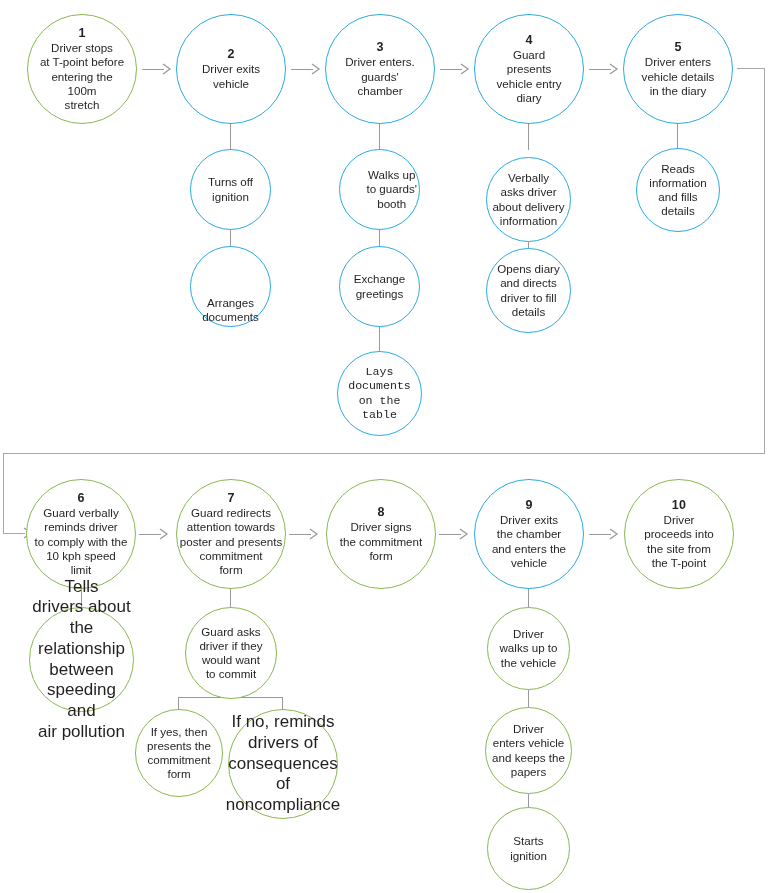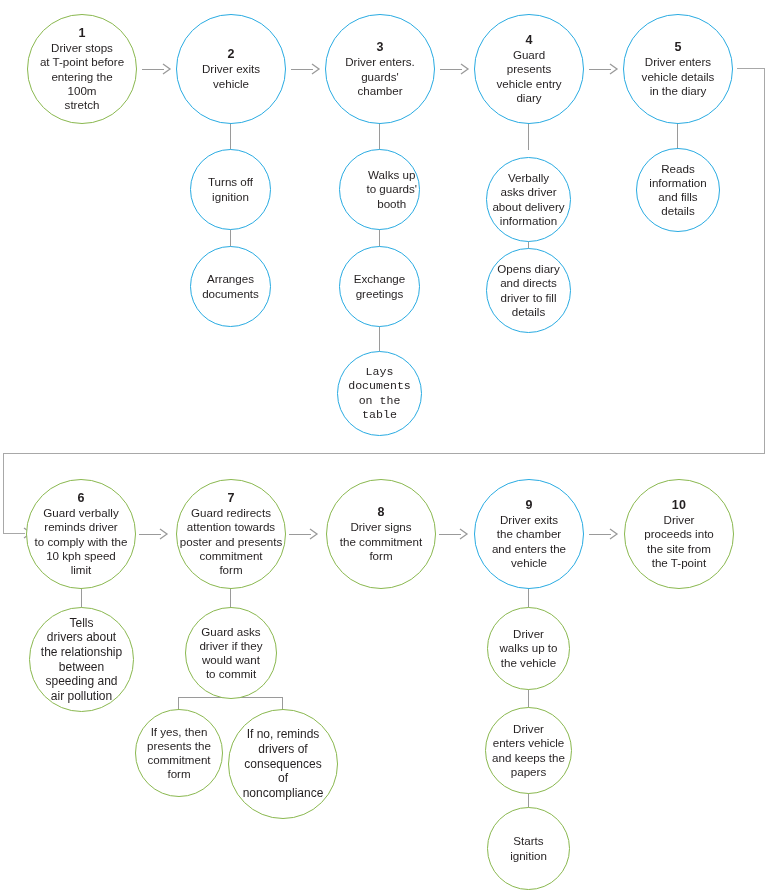--- a/index.html
+++ b/index.html
@@ -42,21 +42,21 @@
     letter-spacing: .2px;
     display: block;
     margin-bottom: 0px;
   }
   .node .txt {
     display: block;
     white-space: pre-line;
   }
   .node.step { font-size: 11.6px; }
   .node.sub  { font-size: 11.6px; }
-  .node.sub.small { font-size: 12px; }
+  .node.sub.small { font-size: 17px; }
 
   
   .ln {
     position: absolute;
     background: #9a9a9a;
     z-index: 1;
   }
   .ln.h { height: 1.2px; }
   .ln.v { width: 1.2px; }
   .ln.thin { background: #a8a8a8; }
@@ -240,21 +240,21 @@
     <span class="txt">Driver
 proceeds into
 the site from
 the T-point</span>
   </div>
 
   <div class="node sub blue" style="left:190px; top:149px; width:81px; height:81px;">
     <span class="txt">Turns off
 ignition</span>
   </div>
-  <div class="node sub blue" style="left:190px; top:246px; width:81px; height:81px;">
+  <div class="node sub blue" style="left:190px; top:246px; width:81px; height:81px;justify-content:flex-end;">
     <span class="txt">Arranges
 documents</span>
   </div>
 
   <div class="node sub blue" style="left:339px; top:149px; width:81px; height:81px;align-items:flex-end;">
     <span class="txt">Walks up
 to guards'
 booth</span>
   </div>
   <div class="node sub blue" style="left:339px; top:246px; width:81px; height:81px;">

